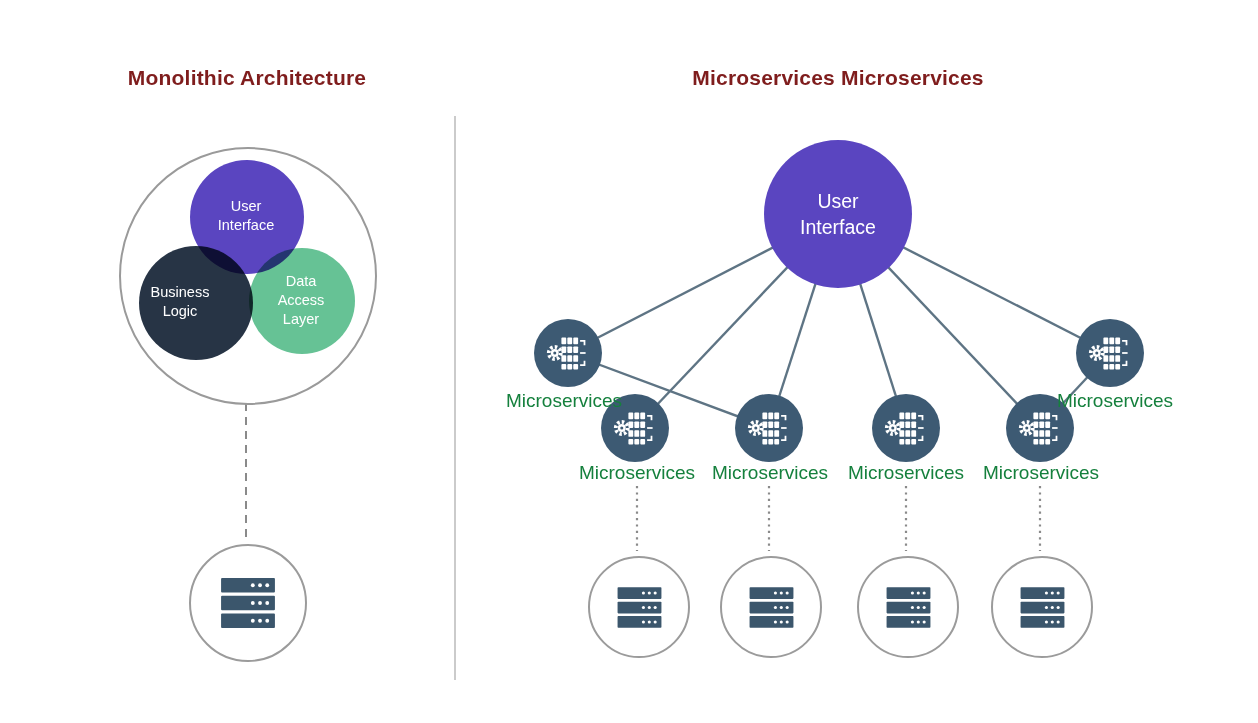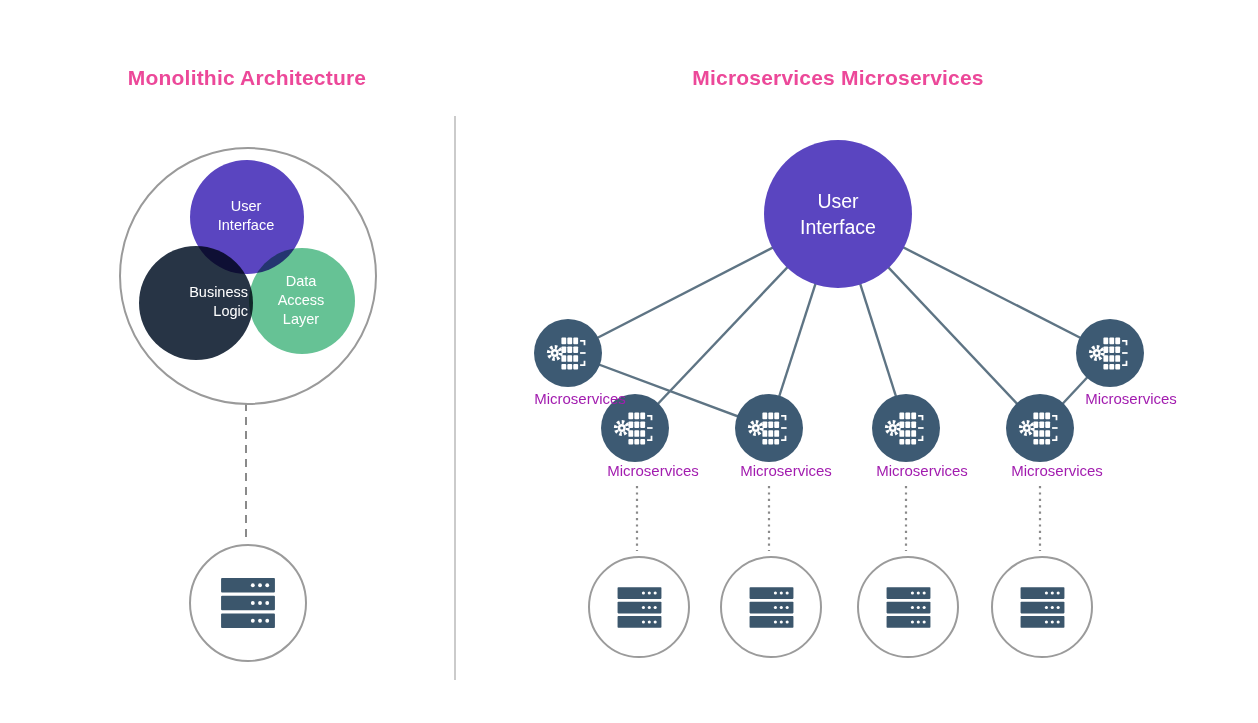--- a/index.html
+++ b/index.html
@@ -9,21 +9,21 @@
     height: 723px;
     background: #ffffff;
     font-family: "Liberation Sans", sans-serif;
     overflow: hidden;
   }
   .title {
     position: absolute;
     transform: translateX(-50%);
     font-size: 21px;
     font-weight: 700;
-    color: #ec4899;
+    color: #7f1d1d;
     letter-spacing: 0.2px;
     white-space: nowrap;
   }
   .connector-layer {
     position: absolute;
     left: 0; top: 0;
     width: 1258px; height: 723px;
     z-index: 1;
   }
   .mono-outer {
@@ -96,25 +96,24 @@
     border-radius: 50%;
     background: #3d5a73;
     display: flex;
     align-items: center;
     justify-content: center;
     z-index: 2;
   }
   .ms-label {
     position: absolute;
     transform: translateX(-50%);
-    font-size: 15px;
-    color: #a21caf;
+    font-size: 19px;
+    color: #15803d;
     white-space: nowrap;
     z-index: 3;
-    margin-left: 16px;
   }
 </style>
 </head>
 <body>
 
 <div class="stage">
 
   <svg class="connector-layer">
 
     <line x1="246" y1="403" x2="246" y2="540" stroke="#8a8a8a" stroke-width="2" stroke-dasharray="8 6"></line>
@@ -142,21 +141,21 @@
 
   <div class="title" style="left:247px; top:66px;">Monolithic Architecture</div>
 
   <div class="mono-outer">
     <div class="venn-circle venn-ui"></div>
     <div class="venn-circle venn-biz"></div>
     <div class="venn-circle venn-data"></div>
   </div>
   <div class="venn-label" style="left:246px; top:197px;">User
 Interface</div>
-  <div class="venn-label" style="left:188px; top:283px;text-align:right;">Business
+  <div class="venn-label" style="left:180px; top:283px;">Business
 Logic</div>
   <div class="venn-label" style="left:301px; top:272px;">Data
 Access
 Layer</div>
 
   <div class="db-circle" style="left:189px; top:544px; width:114px; height:114px;">
     <svg width="58" height="50" viewBox="0 0 60 52">
       <g fill="#3b566c">
         <rect x="2" y="0" width="56" height="15" rx="1"></rect>
         <rect x="2" y="18.5" width="56" height="15" rx="1"></rect>

